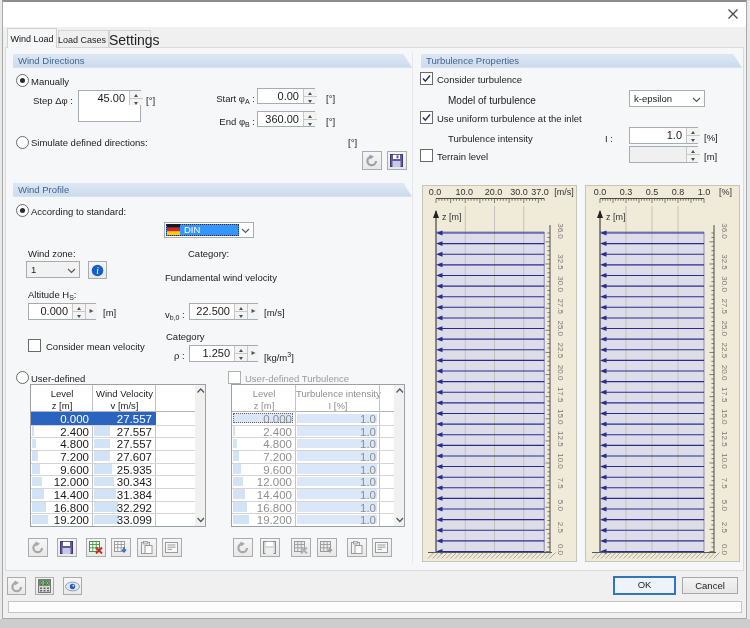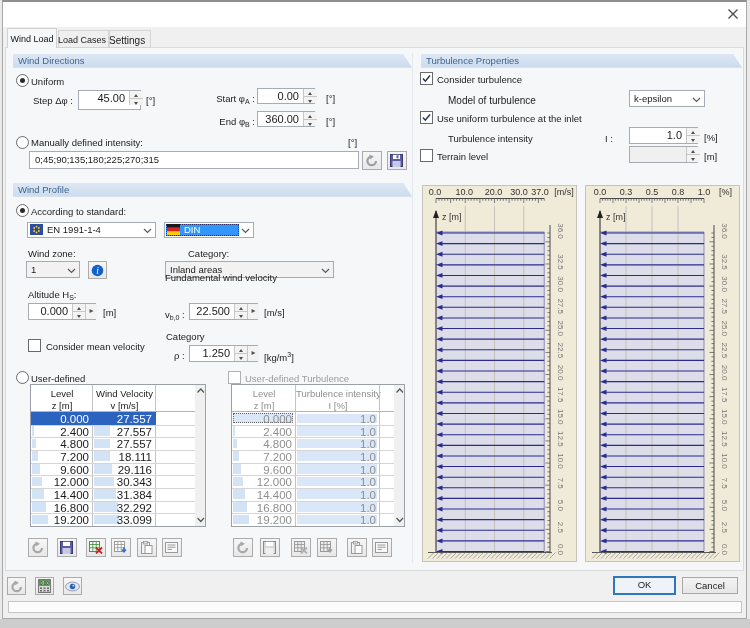--- a/index.html
+++ b/index.html
@@ -26,34 +26,34 @@
 <div style="position:absolute;left:3px;top:2px;width:743px;height:25px;background:#ffffff;"></div>
 <svg style="position:absolute;left:727px;top:8px;" width="12" height="12">
       <path d="M1.5 1.5 L10.5 10.5 M10.5 1.5 L1.5 10.5" stroke="#4a4a4a" stroke-width="1.3"></path>
     </svg>
 <div style="position:absolute;left:3px;top:27px;width:743px;height:21px;background:#f0f0f0;"></div>
 <div style="position:absolute;left:5px;top:47px;width:739px;height:524px;background:#f6f7f8;border:1px solid #d9dbdd;box-sizing:border-box;"></div>
 <div style="position:absolute;left:412px;top:53px;width:1px;height:510px;background:#e4e7eb;"></div>
 <div style="position:absolute;left:58px;top:30px;width:51px;height:18px;background:#efefef;border:1px solid #d5d5d5;box-sizing:border-box;"></div>
 <div style="position:absolute;left:109px;top:30px;width:42px;height:18px;background:#efefef;border:1px solid #d5d5d5;box-sizing:border-box;"></div>
 <div class="lb" style="left:58px;top:35px;width:51px;text-align:left;font-size:9px;color:#222;">Load Cases</div>
-<div class="lb" style="left:109px;top:35px;width:20px;text-align:center;font-size:10px;color:#222;">Settings</div>
+<div class="lb" style="left:109px;top:35px;width:20px;text-align:center;font-size:14px;color:#222;">Settings</div>
 <div style="position:absolute;left:7px;top:28px;width:50px;height:20px;background:#f6f7f8;border:1px solid #d0d0d0;border-bottom:none;box-sizing:border-box;"></div>
 <div class="lb" style="left:7px;top:34px;width:50px;text-align:center;font-size:9px;color:#111;">Wind Load</div>
 <div class="band" style="left:13px;top:53.5px;width:399px;"></div>
     <div class="bandtx" style="left:13px;top:53.5px;">Wind Directions</div>
 <div class="band" style="left:421px;top:53.5px;width:321px;"></div>
     <div class="bandtx" style="left:421px;top:53.5px;text-align:center;">Turbulence Properties</div>
 <div class="band" style="left:13px;top:182.5px;width:399px;"></div>
     <div class="bandtx" style="left:13px;top:182.5px;">Wind Profile</div>
 <div class="rad" style="left:16px;top:74px;"></div>
     <div class="raddot" style="left:19.5px;top:77.5px;"></div>
-<div class="lb" style="left:31px;top:76px;font-size:9.5px;color:#1b1b1b;">Uniform</div>
+<div class="lb" style="left:31px;top:76px;font-size:9.5px;color:#1b1b1b;">Manually</div>
 <div class="lb" style="left:33px;top:95px;font-size:9.5px;color:#1b1b1b;">Step Δφ :</div>
-<div class="inp" style="left:78px;top:90px;width:63px;height:20px;background:#ffffff;">
+<div class="inp" style="left:78px;top:90px;width:63px;height:32px;background:#ffffff;">
       <div class="it" style="width:50px;height:16px;line-height:14px;color:#1b1b1b;font-size:11px;">45.00</div>
       <div class="sp" style="left:50px;width:13px;height:14px;">
         <div class="sb" style="height:7px;">
           <span class="tu"></span>
         </div>
         <div class="sb" style="height:6px;border-top:1px solid #c7c7c7;">
           <span class="td"></span>
         </div>
       </div>
     </div>
@@ -78,25 +78,22 @@
         <div class="sb" style="height:7px;">
           <span class="tu"></span>
         </div>
         <div class="sb" style="height:6px;border-top:1px solid #c7c7c7;">
           <span class="td"></span>
         </div>
       </div>
     </div>
 <div class="lb" style="left:326px;top:116px;font-size:9.5px;color:#1b1b1b;">[°]</div>
 <div class="rad" style="left:16px;top:136px;"></div>
-<div class="lb" style="left:31px;top:137px;font-size:9.5px;color:#1b1b1b;">Manually defined intensity:</div>
+<div class="lb" style="left:31px;top:137px;font-size:9.5px;color:#1b1b1b;">Simulate defined directions:</div>
 <div class="lb" style="left:348px;top:137px;font-size:9.5px;color:#1b1b1b;">[°]</div>
-<div class="inp" style="left:29px;top:151px;width:330px;height:18px;background:#fff;">
-      <div style="position:absolute;left:5px;top:0;line-height:16px;font-size:9.5px;color:#1b1b1b;">0;45;90;135;180;225;270;315</div>
-    </div>
 <div class="tbtn" style="left:362px;top:151px;height:19px;"></div>
 <svg style="position:absolute;left:365px;top:154px;" width="14" height="13">
       <path d="M11 7 A4.3 4.3 0 1 1 6.5 2.6" stroke="#9aa1a8" stroke-width="2.2" fill="none"></path>
       <path d="M4.5 0.5 L9 2.8 L4.8 5.4 Z" fill="#9aa1a8"></path>
     </svg>
 <div class="tbtn" style="left:387px;top:151px;height:19px;"></div>
 <svg style="position:absolute;left:390px;top:154px;" width="13" height="13">
       <rect x="0.5" y="0.5" width="12" height="12" fill="#5c5c9e" stroke="#3a3a72"></rect>
       <rect x="3" y="0.8" width="7" height="4.2" fill="#fff" stroke="none"></rect>
       <rect x="6.5" y="1.3" width="2" height="3" fill="#5c5c9e"></rect>
@@ -143,37 +140,20 @@
         </div>
         <div class="sb" style="height:7px;border-top:1px solid #c7c7c7;">
           <span class="td"></span>
         </div>
       </div>
     </div>
 <div class="lb" style="left:704px;top:151px;font-size:9.5px;color:#1b1b1b;">[m]</div>
 <div class="rad" style="left:16px;top:204px;"></div>
     <div class="raddot" style="left:19.5px;top:207.5px;"></div>
 <div class="lb" style="left:31px;top:206px;font-size:9.5px;color:#1b1b1b;">According to standard:</div>
-<div class="inp" style="left:27px;top:222px;width:129px;height:16px;background:#ffffff;">
-      <svg style="position:absolute;left:2px;top:1px;" width="13" height="11">
-        <rect width="13" height="11" fill="#2c4c9c"></rect>
-        <g fill="#ffd23a">
-          <circle cx="6.5" cy="2.6" r="0.9"></circle>
-          <circle cx="6.5" cy="8.4" r="0.9"></circle>
-          <circle cx="4.2" cy="4" r="0.9"></circle>
-          <circle cx="8.8" cy="4" r="0.9"></circle>
-          <circle cx="4.2" cy="7" r="0.9"></circle>
-          <circle cx="8.8" cy="7" r="0.9"></circle>
-        </g>
-      </svg>
-      <div style="position:absolute;left:19px;top:0;height:14px;line-height:14px;font-size:9.5px;color:#1b1b1b;">EN 1991-1-4</div>
-      <svg style="position:absolute;right:3px;top:3px;" width="9" height="9">
-        <path d="M1 3 L4.5 6.5 L8 3" stroke="#5a5a5a" stroke-width="1.2" fill="none"></path>
-      </svg>
-    </div>
 <div class="inp" style="left:164px;top:222px;width:90px;height:16px;background:#ffffff;">
       <div style="position:absolute;left:1px;top:1px;width:73px;height:12px;background:#3297fd;outline:1px dotted #2a2a5a;outline-offset:-1px;"></div>
       <svg style="position:absolute;left:2px;top:1px;" width="13" height="11">
         <rect width="13" height="3.7" fill="#1a1a1a"></rect>
         <rect y="3.7" width="13" height="3.6" fill="#d22"></rect>
         <rect y="7.3" width="13" height="3.7" fill="#fc0"></rect>
       </svg>
       <div style="position:absolute;left:19px;top:0;height:14px;line-height:14px;font-size:9.5px;color:#ffffff;">DIN</div>
       <svg style="position:absolute;right:3px;top:3px;" width="9" height="9">
         <path d="M1 3 L4.5 6.5 L8 3" stroke="#5a5a5a" stroke-width="1.2" fill="none"></path>
@@ -185,26 +165,20 @@
       <div style="position:absolute;left:4px;top:0;height:15px;line-height:15px;font-size:9.5px;color:#1b1b1b;">1</div>
       <svg style="position:absolute;right:3px;top:4px;" width="9" height="9">
         <path d="M1 3 L4.5 6.5 L8 3" stroke="#5a5a5a" stroke-width="1.2" fill="none"></path>
       </svg>
     </div>
 <div class="tbtn" style="left:88px;top:261px;width:19px;height:18px;"></div>
 <svg style="position:absolute;left:91px;top:264px;" width="13" height="13">
       <circle cx="6.5" cy="6.5" r="5.8" fill="#1560c8"></circle>
       <text x="6.5" y="10" font-size="9.5" font-family="Liberation Serif" font-style="italic" fill="#fff" text-anchor="middle">i</text>
     </svg>
-<div class="inp" style="left:165px;top:261px;width:169px;height:17px;background:#f2f2f2;">
-      <div style="position:absolute;left:4px;top:0;height:15px;line-height:15px;font-size:9.5px;color:#1b1b1b;">Inland areas</div>
-      <svg style="position:absolute;right:3px;top:4px;" width="9" height="9">
-        <path d="M1 3 L4.5 6.5 L8 3" stroke="#5a5a5a" stroke-width="1.2" fill="none"></path>
-      </svg>
-    </div>
 <div class="lb" style="left:28px;top:289px;font-size:9.5px;color:#1b1b1b;">Altitude H<span style="font-size:7px;vertical-align:-2px">S</span>:</div>
 <div class="inp" style="left:28px;top:303px;width:68px;height:17px;background:#ffffff;">
       <div class="it" style="width:43px;height:17px;line-height:15px;color:#1b1b1b;font-size:11px;">0.000</div>
       <div class="sp" style="left:43px;width:13px;height:15px;">
         <div class="sb" style="height:7px;">
           <span class="tu"></span>
         </div>
         <div class="sb" style="height:7px;border-top:1px solid #c7c7c7;">
           <span class="td"></span>
         </div>
@@ -266,26 +240,26 @@
     <div class="lb" style="left:93px;top:426.6px;width:59px;text-align:right;font-size:11.5px;color:#1b1b1b;">27.557</div>
     <div style="position:absolute;left:31px;top:437.3px;width:164px;height:1px;background:#d5d5d5;"></div>
     <div style="position:absolute;left:32px;top:438.8px;width:4px;height:9.7px;background:#d3e3f6;"></div>
     <div style="position:absolute;left:94px;top:438.8px;width:16px;height:9.7px;background:#d3e3f6;"></div>
     <div class="lb" style="left:31px;top:439.3px;width:58px;text-align:right;font-size:11.5px;color:#1b1b1b;">4.800</div>
     <div class="lb" style="left:93px;top:439.3px;width:59px;text-align:right;font-size:11.5px;color:#1b1b1b;">27.557</div>
     <div style="position:absolute;left:31px;top:449.9px;width:164px;height:1px;background:#d5d5d5;"></div>
     <div style="position:absolute;left:32px;top:451.4px;width:6px;height:9.7px;background:#d3e3f6;"></div>
     <div style="position:absolute;left:94px;top:451.4px;width:16px;height:9.7px;background:#d3e3f6;"></div>
     <div class="lb" style="left:31px;top:451.9px;width:58px;text-align:right;font-size:11.5px;color:#1b1b1b;">7.200</div>
-    <div class="lb" style="left:93px;top:451.9px;width:59px;text-align:right;font-size:11.5px;color:#1b1b1b;">18.111</div>
+    <div class="lb" style="left:93px;top:451.9px;width:59px;text-align:right;font-size:11.5px;color:#1b1b1b;">27.607</div>
     <div style="position:absolute;left:31px;top:462.6px;width:164px;height:1px;background:#d5d5d5;"></div>
     <div style="position:absolute;left:32px;top:464.1px;width:8px;height:9.7px;background:#d3e3f6;"></div>
     <div style="position:absolute;left:94px;top:464.1px;width:18px;height:9.7px;background:#d3e3f6;"></div>
     <div class="lb" style="left:31px;top:464.6px;width:58px;text-align:right;font-size:11.5px;color:#1b1b1b;">9.600</div>
-    <div class="lb" style="left:93px;top:464.6px;width:59px;text-align:right;font-size:11.5px;color:#1b1b1b;">29.116</div>
+    <div class="lb" style="left:93px;top:464.6px;width:59px;text-align:right;font-size:11.5px;color:#1b1b1b;">25.935</div>
     <div style="position:absolute;left:31px;top:475.2px;width:164px;height:1px;background:#d5d5d5;"></div>
     <div style="position:absolute;left:32px;top:476.8px;width:10px;height:9.7px;background:#d3e3f6;"></div>
     <div style="position:absolute;left:94px;top:476.8px;width:20px;height:9.7px;background:#d3e3f6;"></div>
     <div class="lb" style="left:31px;top:477.2px;width:58px;text-align:right;font-size:11.5px;color:#1b1b1b;">12.000</div>
     <div class="lb" style="left:93px;top:477.2px;width:59px;text-align:right;font-size:11.5px;color:#1b1b1b;">30.343</div>
     <div style="position:absolute;left:31px;top:487.9px;width:164px;height:1px;background:#d5d5d5;"></div>
     <div style="position:absolute;left:32px;top:489.4px;width:12px;height:9.7px;background:#d3e3f6;"></div>
     <div style="position:absolute;left:94px;top:489.4px;width:22px;height:9.7px;background:#d3e3f6;"></div>
     <div class="lb" style="left:31px;top:489.9px;width:58px;text-align:right;font-size:11.5px;color:#1b1b1b;">14.400</div>
     <div class="lb" style="left:93px;top:489.9px;width:59px;text-align:right;font-size:11.5px;color:#1b1b1b;">31.384</div>

